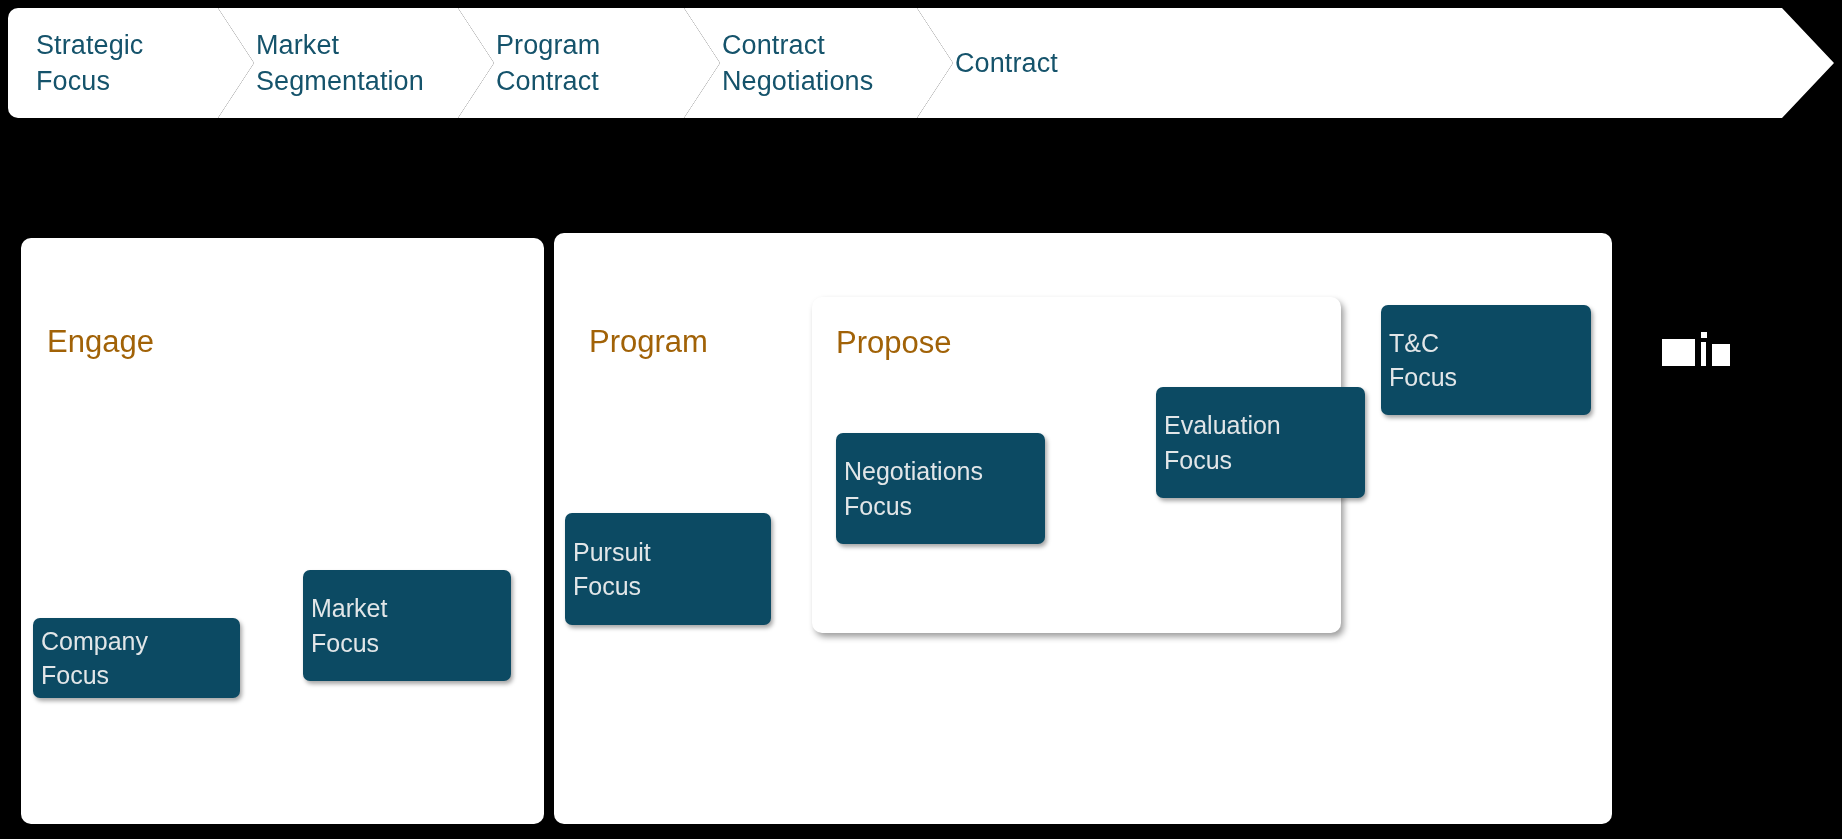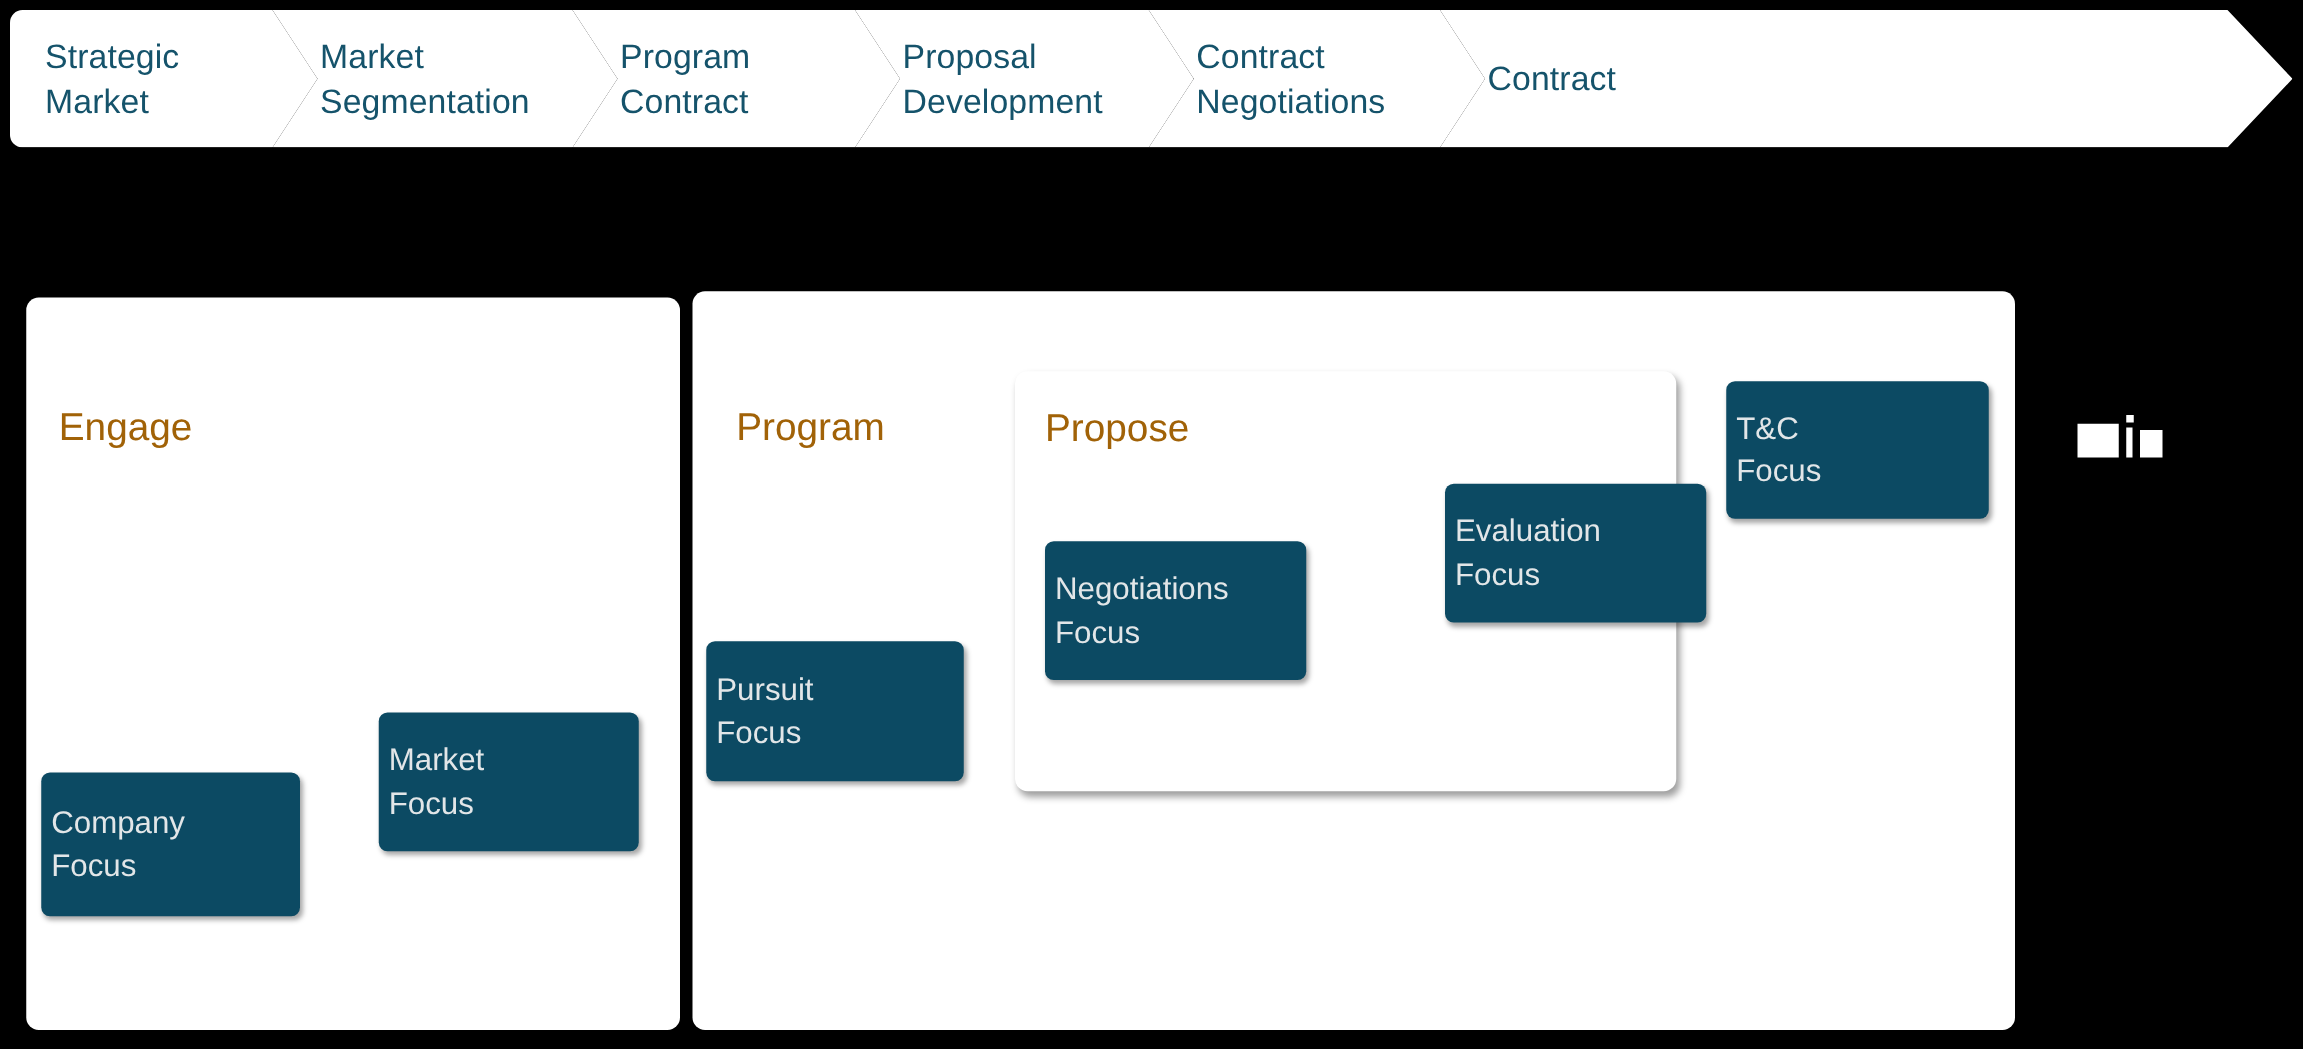--- a/index.html
+++ b/index.html
@@ -113,21 +113,21 @@
     display: block;
     color: #e2e6e8;
     font-size: 25px;
     line-height: 1.38;
     white-space: pre-line;
     padding-left: 8px;
     padding-right: 12px;
     font-weight: 400;
   }
 
-  #chip-company     { left: 33px;   top: 618px; width: 207px; height: 115px; }
+  #chip-company     { left: 33px;   top: 618px; width: 207px; height: 80px; }
   #chip-market      { left: 303px;  top: 570px; width: 208px; height: 111px; }
   #chip-pursuit     { left: 565px;  top: 513px; width: 206px; height: 112px; }
   #chip-competitive { left: 836px;  top: 433px; width: 209px; height: 111px; }
   #chip-evaluation  { left: 1108px; top: 387px; width: 209px; height: 111px; margin-left: 48px; }
   #chip-tc          { left: 1381px; top: 305px; width: 210px; height: 110px; }
 
   
   #glyph-marks {
     position: absolute;
     left: 1662px;
@@ -150,38 +150,34 @@
 </style>
 </head>
 <body>
 
 <div id="stage">
 
   <div class="process-band">
 
     <div class="chevron first" style="width:246px;">
       <span class="chev-label">Strategic
-Market</span>
+Focus</span>
     </div>
 
     <div class="chevron mid" style="width:276px;">
       <span class="chev-label">Market
 Segmentation</span>
     </div>
 
 
     <div class="chevron mid" style="width:262px;">
       <span class="chev-label">Program
 Contract</span>
     </div>
 
-    <div class="chevron mid" style="width:271px;">
-      <span class="chev-label">Proposal
-Development</span>
-    </div>
 
     <div class="chevron mid" style="width:269px;">
       <span class="chev-label">Contract
 Negotiations</span>
     </div>
 
     <div class="chevron last" style="flex:1 1 auto;">
       <span class="chev-label">Contract</span>
     </div>
 

